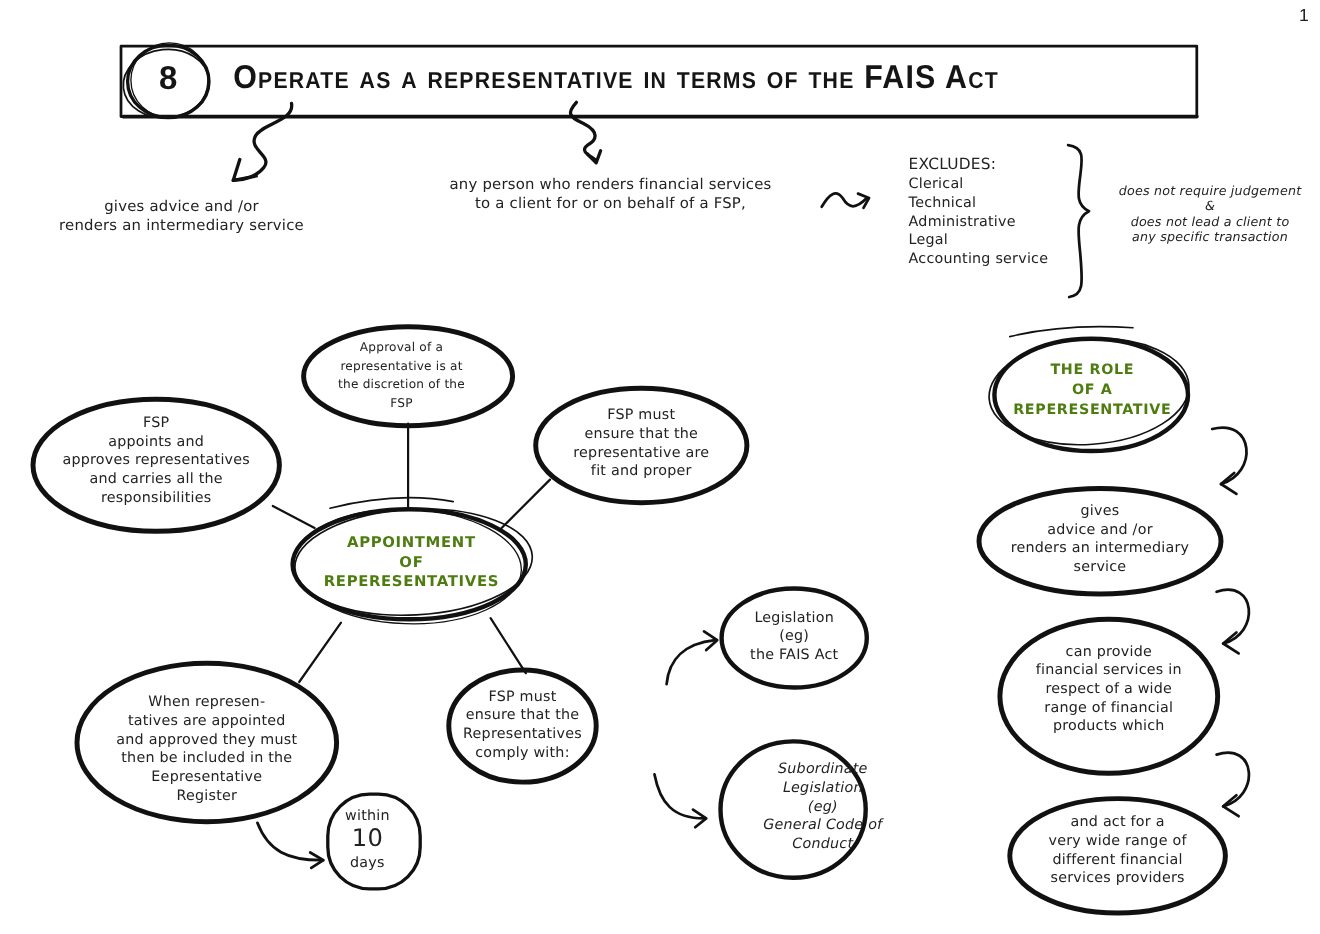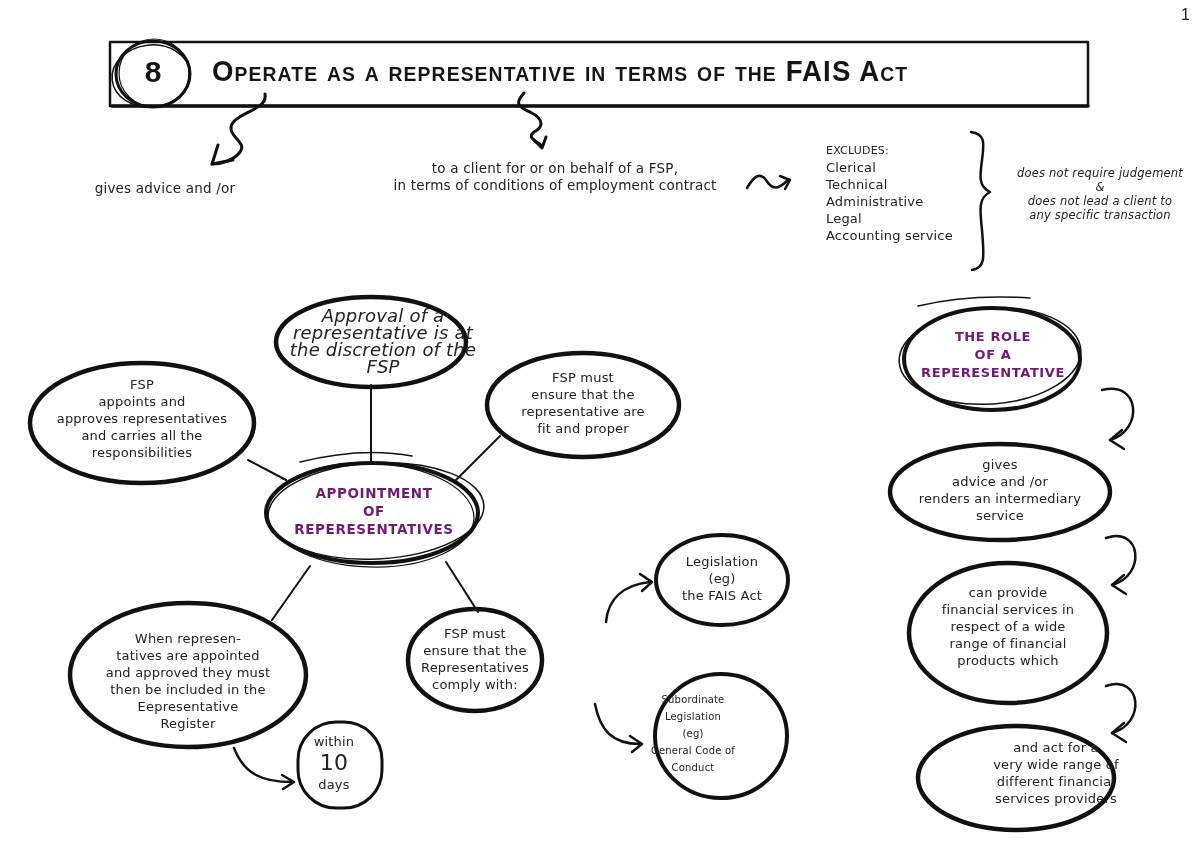--- a/index.html
+++ b/index.html
@@ -4,21 +4,21 @@
 <style>
   html, body { margin: 0; padding: 0; background: #ffffff; }
   body { width: 1200px; height: 849px; position: relative; overflow: hidden;
          font-family: "DejaVu Sans", sans-serif; color: #1a1a1a; }
   svg.shapes { position: absolute; left: 0; top: 0; width: 1200px; height: 849px; }
   .txt { position: absolute; text-align: center; font-size: 13.5px; line-height: 17px;
          letter-spacing: 0.2px; color: #222; }
   .txt span { display: block; white-space: nowrap; }
   .small { font-size: 11.5px; line-height: 14px; text-align: center; font-style: italic; }
   .left { text-align: left; }
-  .bold { font-weight: bold; font-size: 13.5px; letter-spacing: 0.6px; line-height: 18px; color: #701a75; }
+  .bold { font-weight: bold; font-size: 13.5px; letter-spacing: 0.6px; line-height: 18px; color: #4d7c0f; }
   .title { position: absolute; left: 212px; top: 54px; font-family: "Liberation Sans Narrow", "Liberation Sans", sans-serif;
            font-size: 30px; font-weight: bold; letter-spacing: 1.2px; color: #151515; white-space: nowrap; font-variant: small-caps; transform: scaleX(0.92); transform-origin: left center; }
   .num8 { position: absolute; left: 133px; top: 55px; width: 40px; text-align: center;
           font-size: 30px; font-weight: bold; font-family: "Liberation Sans", sans-serif; color: #151515; }
   .pagenum { position: absolute; left: 1181px; top: 6px; font-size: 16px; font-family: "Liberation Sans", sans-serif; color: #222; }
   .big15 { font-size: 22px; line-height: 26px; }
 </style>
 </head>
 <body>
 
@@ -95,48 +95,49 @@
     <ellipse cx="1016" cy="778" rx="98" ry="52" stroke-width="4.5"></ellipse>
   </g>
 </svg>
 
 <div class="pagenum">1</div>
 <div class="num8">8</div>
 <div class="title">Operate as a representative in terms of the FAIS Act</div>
 
 <div class="txt" style="left:20px; top:180px; width:290px;">
   <span>gives advice and /or</span>
+  <span>renders an intermediary service</span>
 </div>
 <div class="txt" style="left:355px; top:160px; width:400px;">
+  <span>any person who renders financial services</span>
   <span>to a client for or on behalf of a FSP,</span>
-  <span>in terms of conditions of employment contract</span>
 </div>
 <div class="txt left" style="left:826px; top:142px; width:150px; font-size:13px;">
-  <span style="font-size:11px;">EXCLUDES:</span>
+  <span style="font-size:14px;">EXCLUDES:</span>
   <span>Clerical</span>
   <span>Technical</span>
   <span>Administrative</span>
   <span>Legal</span>
   <span>Accounting service</span>
 </div>
 <div class="txt small" style="left:1005px; top:166px; width:190px;">
   <span>does not require judgement</span>
   <span>&amp;</span>
   <span>does not lead a client to</span>
   <span>any specific transaction</span>
 </div>
 
 <div class="txt" style="left:30px; top:376px; width:224px; font-size:13px;">
   <span>FSP</span>
   <span>appoints and</span>
   <span>approves representatives</span>
   <span>and carries all the</span>
   <span>responsibilities</span>
 </div>
-<div class="txt" style="left:288px; top:307px; width:190px; font-size:18px;font-style:italic;">
+<div class="txt" style="left:270px; top:307px; width:190px; font-size:11px;">
   <span>Approval of a</span>
   <span>representative is at</span>
   <span>the discretion of the</span>
   <span>FSP</span>
 </div>
 <div class="txt" style="left:487px; top:369px; width:192px; font-size:13px;">
   <span>FSP must</span>
   <span>ensure that the</span>
   <span>representative are</span>
   <span>fit and proper</span>
@@ -163,21 +164,21 @@
   <span>FSP must</span>
   <span>ensure that the</span>
   <span>Representatives</span>
   <span>comply with:</span>
 </div>
 <div class="txt" style="left:656px; top:553px; width:132px; font-size:13px;">
   <span>Legislation</span>
   <span>(eg)</span>
   <span>the FAIS Act</span>
 </div>
-<div class="txt" style="left:624px; top:691px; width:138px; font-size:10px;">
+<div class="txt" style="left:679px; top:691px; width:138px; font-size:13px;font-style:italic;">
   <span>Subordinate</span>
   <span>Legislation</span>
   <span>(eg)</span>
   <span>General Code of</span>
   <span>Conduct</span>
 </div>
 
 <div class="txt bold" style="left:910px; top:328px; width:166px; font-size:13px;">
   <span>THE ROLE</span>
   <span>OF A</span>
@@ -189,18 +190,18 @@
   <span>renders an intermediary</span>
   <span>service</span>
 </div>
 <div class="txt" style="left:910px; top:584px; width:196px; font-size:13px;">
   <span>can provide</span>
   <span>financial services in</span>
   <span>respect of a wide</span>
   <span>range of financial</span>
   <span>products which</span>
 </div>
-<div class="txt" style="left:958px; top:739px; width:196px; font-size:13px;">
+<div class="txt" style="left:918px; top:739px; width:196px; font-size:13px;">
   <span>and act for a</span>
   <span>very wide range of</span>
   <span>different financial</span>
   <span>services providers</span>
 </div>
 
 </body></html>

